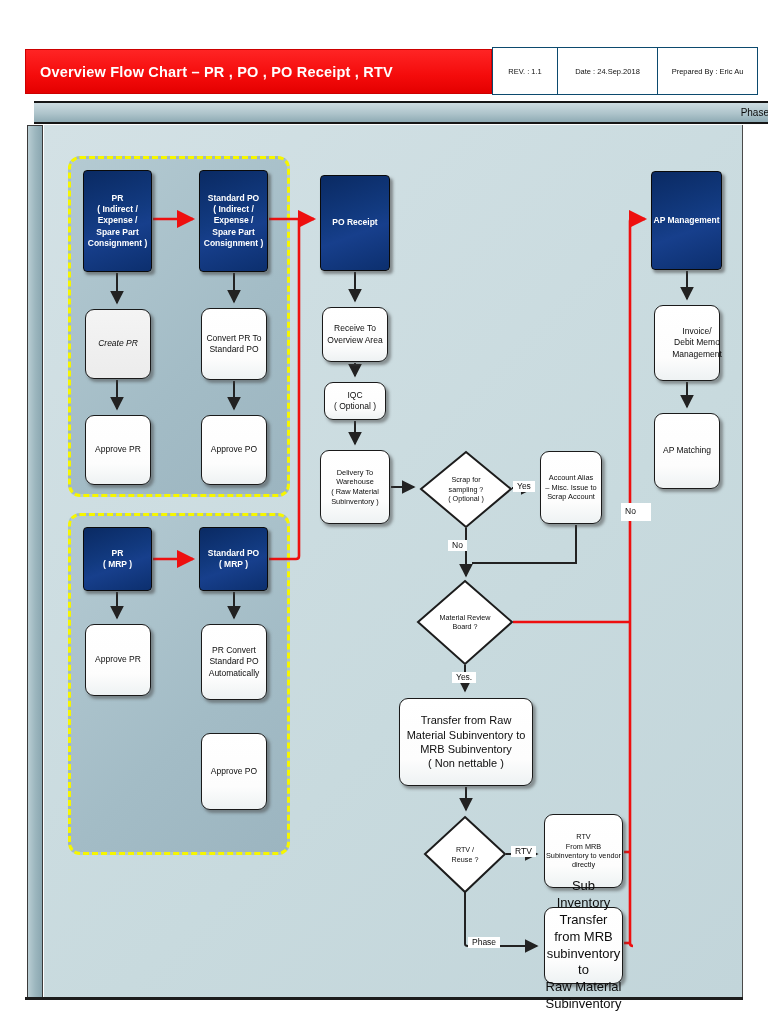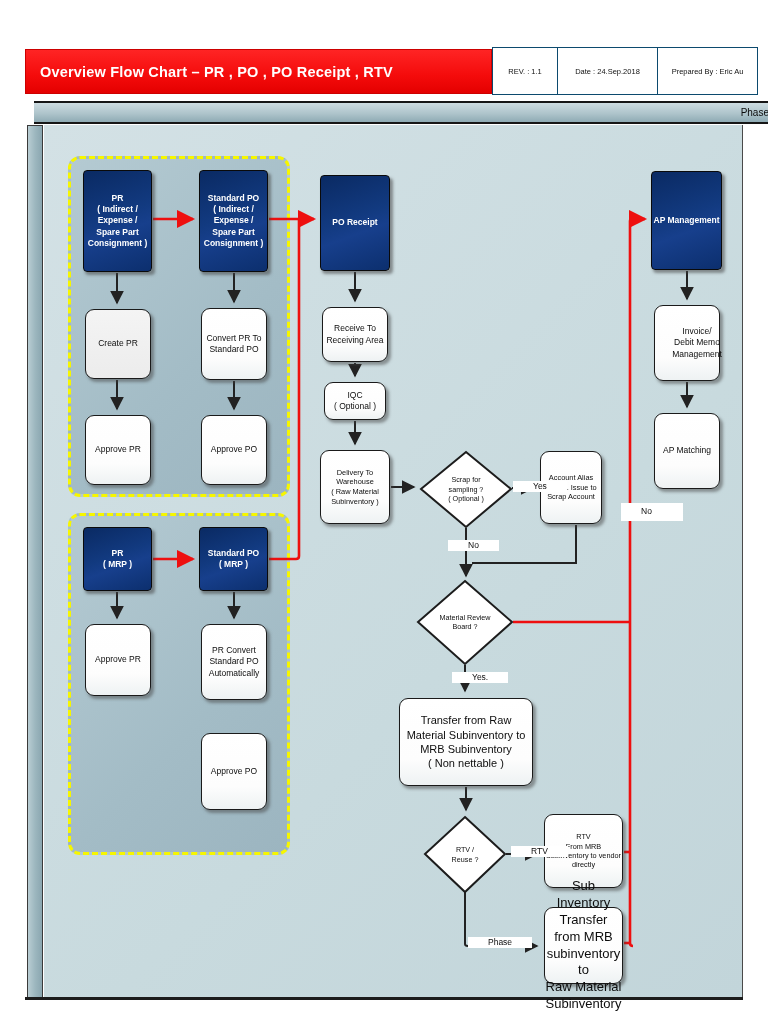--- a/index.html
+++ b/index.html
@@ -45,21 +45,21 @@
   .navy{background:linear-gradient(160deg,#0a2a63 0%,#123a80 45%,#173f8c 60%,#0c2f6e 100%);
     color:#fff;font-weight:bold;font-size:8.5px;border:1px solid #0a0a0a;border-radius:4px;
     box-shadow:2.5px 3px 3px rgba(70,70,70,.55);}
   .proc{background:linear-gradient(180deg,#ffffff 0%,#fdfdfd 70%,#eef2f3 100%);
     color:#0d0d0d;font-size:8.5px;border:1.6px solid #1a1a1a;border-radius:9px;
     box-shadow:2.5px 3px 3px rgba(70,70,70,.5);}
   .proc-gray{background:linear-gradient(180deg,#f4f4f4 0%,#ececec 100%);}
 
   .n-pr-indirect{left:83px;top:170px;width:69px;height:102px;}
   .n-po-indirect{left:199px;top:170px;width:69px;height:102px;}
-  .n-create-pr{left:85px;top:309px;width:66px;height:70px;}
+  .n-create-pr{left:85px;top:309px;width:66px;height:70px;font-style:italic;}
   .n-convert-pr{left:201px;top:308px;width:66px;height:72px;}
   .n-approve-pr1{left:85px;top:415px;width:66px;height:70px;}
   .n-approve-po1{left:201px;top:415px;width:66px;height:70px;}
   .n-pr-mrp{left:83px;top:527px;width:69px;height:64px;}
   .n-po-mrp{left:199px;top:527px;width:69px;height:64px;}
   .n-approve-pr2{left:85px;top:624px;width:66px;height:72px;}
   .n-pr-convert-auto{left:201px;top:624px;width:66px;height:76px;}
   .n-approve-po2{left:201px;top:733px;width:66px;height:77px;}
   .n-po-receipt{left:320px;top:175px;width:70px;height:96px;}
   .n-receive{left:322px;top:307px;width:66px;height:55px;}
@@ -74,21 +74,21 @@
   .n-ap-matching{left:654px;top:413px;width:66px;height:76px;}
 
   .diamond-label{position:absolute;display:flex;align-items:center;justify-content:center;
     text-align:center;font-size:7.2px;color:#0d0d0d;white-space:pre-line;line-height:1.3;}
   .d-scrap{left:426px;top:462px;width:80px;height:55px;}
   .d-mrb{left:420px;top:598px;width:90px;height:48px;}
   .d-rtv{left:427px;top:832px;width:76px;height:45px;}
 
   
   .elabel{position:absolute;background:#fff;font-size:8.5px;color:#0d0d0d;
-    padding:1px 20px;line-height:1.1;}
+    padding:1px 4px;line-height:1.1;}
   .l-scrap-yes{left:513px;top:481px;}
   .l-scrap-no{left:448px;top:540px;}
   .l-mrb-yes{left:452px;top:672px;}
   .l-rtv{left:511px;top:846px;}
   .l-reuse{left:468px;top:937px;}
   .l-mrb-no{left:621px;top:503px;width:22px;height:16px;display:flex;align-items:center;}
 
   svg.wires{position:absolute;left:0;top:0;width:768px;height:1024px;pointer-events:none;}
 </style>
 </head>
@@ -187,21 +187,21 @@
   <div class="node navy n-po-mrp"><span>Standard PO
 ( MRP )</span></div>
   <div class="node proc n-approve-pr2"><span>Approve PR</span></div>
   <div class="node proc n-pr-convert-auto"><span>PR Convert
 Standard PO
 Automatically</span></div>
   <div class="node proc n-approve-po2"><span>Approve PO</span></div>
 
   <div class="node navy n-po-receipt"><span>PO Receipt</span></div>
   <div class="node proc n-receive"><span>Receive To
-Receiving Area</span></div>
+Overview Area</span></div>
   <div class="node proc n-iqc"><span>IQC
 ( Optional )</span></div>
   <div class="node proc n-delivery"><span>Delivery To
 Warehouse
 ( Raw Material
 Subinventory )</span></div>
   <div class="node proc n-account-alias"><span>Account Alias
 – Misc. Issue to
 Scrap Account</span></div>
   <div class="node proc n-transfer"><span>Transfer from Raw Material Subinventory to

